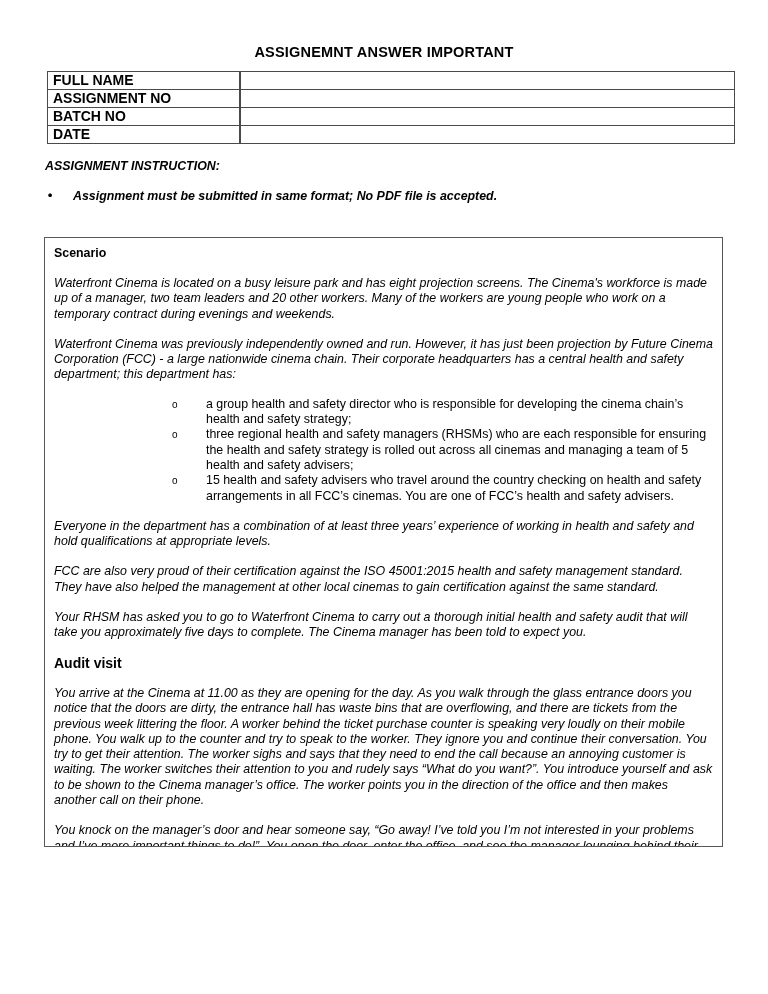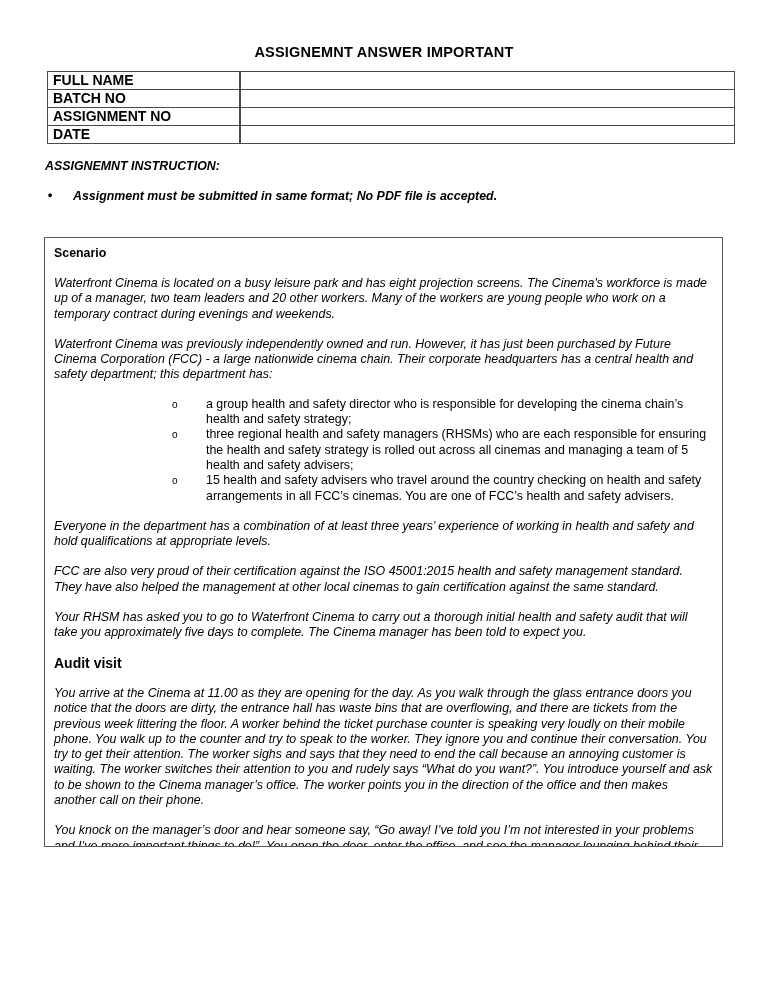--- a/index.html
+++ b/index.html
@@ -153,52 +153,52 @@
 
   <div class="doc-title">ASSIGNEMNT ANSWER IMPORTANT</div>
 
   <table class="info-table">
     <tbody>
       <tr>
         <td class="label">FULL NAME</td>
         <td class="value"></td>
       </tr>
       <tr>
+        <td class="label">ASSIGNMENT NO</td>
+        <td class="value"></td>
+      </tr>
+      <tr>
         <td class="label">BATCH NO</td>
-        <td class="value"></td>
-      </tr>
-      <tr>
-        <td class="label">ASSIGNMENT NO</td>
         <td class="value"></td>
       </tr>
       <tr>
         <td class="label">DATE</td>
         <td class="value"></td>
       </tr>
     </tbody>
   </table>
 
-  <div class="instruction-heading">ASSIGNEMNT INSTRUCTION:</div>
+  <div class="instruction-heading">ASSIGNMENT INSTRUCTION:</div>
 
   <div class="instr-list">
     <div class="instr-item">
       <span class="dot">•</span>
     </div>
     <div class="instr-item">
       <span class="dot">•</span>
       <span>Assignment must be submitted in same format; No PDF file is accepted.</span>
     </div>
   </div>
 
   <div class="scenario-box">
     <div class="scenario-heading">Scenario</div>
 
     <p class="para">Waterfront Cinema is located on a busy leisure park and has eight projection screens. The Cinema's workforce is made up of a manager, two team leaders and 20 other workers. Many of the workers are young people who work on a temporary contract during evenings and weekends.</p>
 
-    <p class="para">Waterfront Cinema was previously independently owned and run. However, it has just been purchased by Future Cinema Corporation (FCC) - a large nationwide cinema chain. Their corporate headquarters has a central health and safety department; this department has:</p>
+    <p class="para">Waterfront Cinema was previously independently owned and run. However, it has just been projection by Future Cinema Corporation (FCC) - a large nationwide cinema chain. Their corporate headquarters has a central health and safety department; this department has:</p>
 
     <ul class="sub-list">
       <li class="sub-item">
         <span class="omark">o</span>
         <span>a group health and safety director who is responsible for developing the cinema chain’s health and safety strategy;</span>
       </li>
       <li class="sub-item">
         <span class="omark">o</span>
         <span>three regional health and safety managers (RHSMs) who are each responsible for ensuring the health and safety strategy is rolled out across all cinemas and managing a team of 5 health and safety advisers;</span>
       </li>

